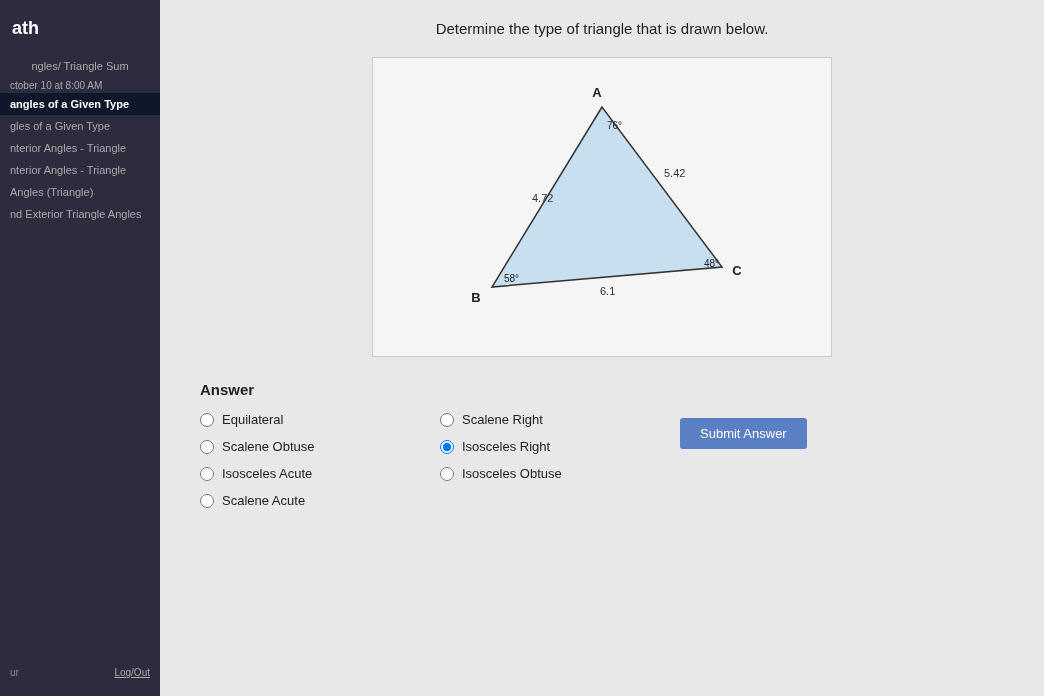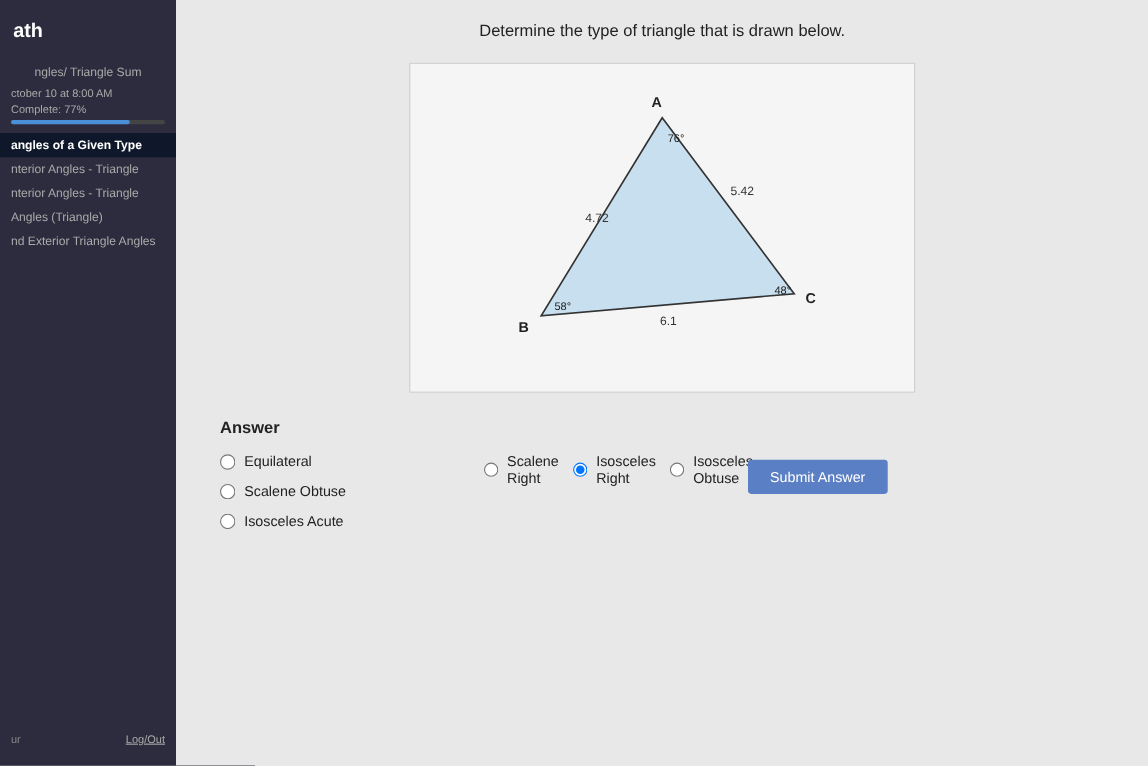--- a/index.html
+++ b/index.html
@@ -173,46 +173,42 @@
 
     
     .col-left {
       display: flex;
       flex-direction: column;
       gap: 12px;
     }
 
     .col-right {
       display: flex;
+      flex-direction: column;
       gap: 12px;
     }
 
     .col-action {
       display: flex;
       flex-direction: column;
       gap: 12px;
       padding-top: 2px;
     }
   </style>
 </head>
 <body>
 
 <aside class="sidebar">
   <div class="sidebar-title">ath</div>
 
   <div class="sidebar-section">ngles/ Triangle Sum</div>
   <div class="sidebar-date">ctober 10 at 8:00 AM</div>
-  <div class="sidebar-progress">
-    <span>Complete: 77%</span>
-    <div class="progress-bar-container">
-      <div class="progress-bar-fill"></div>
-    </div>
-  </div>
 
   <div class="sidebar-item-active">angles of a Given Type</div>
+  <div class="sidebar-item">gles of a Given Type</div>
   <div class="sidebar-item">nterior Angles - Triangle</div>
   <div class="sidebar-item">nterior Angles - Triangle</div>
   <div class="sidebar-item">Angles (Triangle)</div>
   <div class="sidebar-item">nd Exterior Triangle Angles</div>
 
   <div class="sidebar-bottom">
     <span>ur</span>
     <span style="cursor:pointer; color:#aaa; text-decoration:underline;">Log/Out</span>
   </div>
 </aside>
@@ -253,20 +249,24 @@
           <span>Equilateral</span>
         </label>
         <label class="radio-option">
           <input type="radio" name="triangle-type" value="scalene-obtuse" style="">
           <span>Scalene Obtuse</span>
         </label>
         <label class="radio-option">
           <input type="radio" name="triangle-type" value="isosceles-acute" style="">
           <span>Isosceles Acute</span>
         </label>
+        <label class="radio-option">
+          <input type="radio" name="triangle-type" value="scalene-acute" style="">
+          <span>Scalene Acute</span>
+        </label>
       </div>
 
       <div class="col-right">
         <label class="radio-option">
           <input type="radio" name="triangle-type" value="scalene-right" style="">
           <span>Scalene Right</span>
         </label>
         <label class="radio-option">
           <input type="radio" name="triangle-type" value="isosceles-right" checked="" style="">
           <span>Isosceles Right</span>

